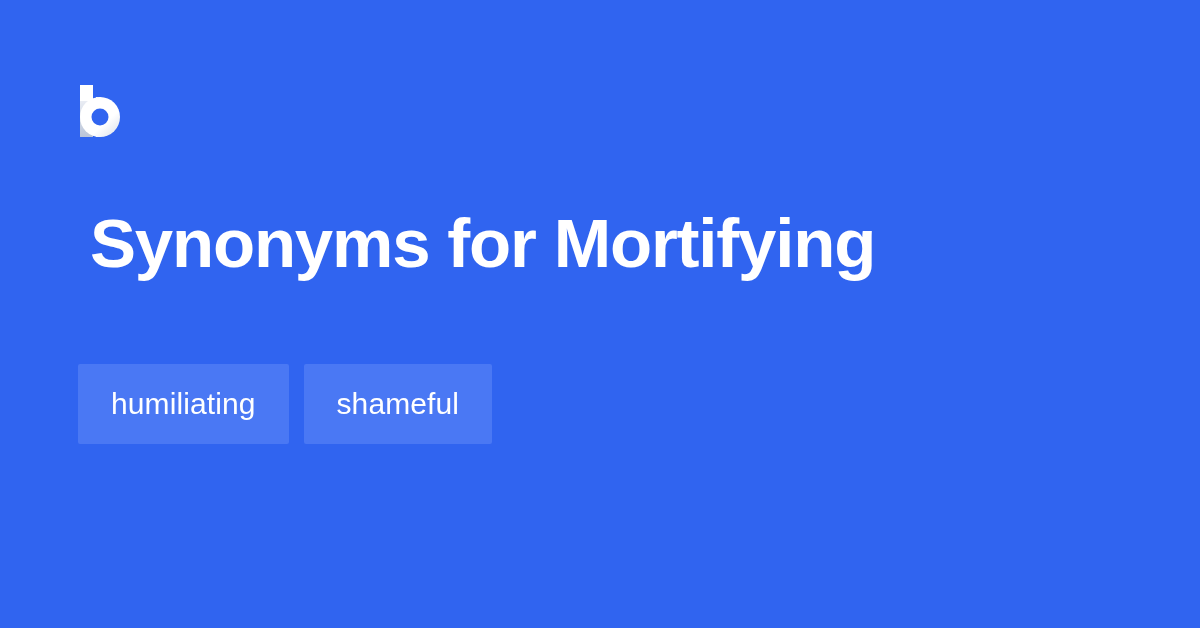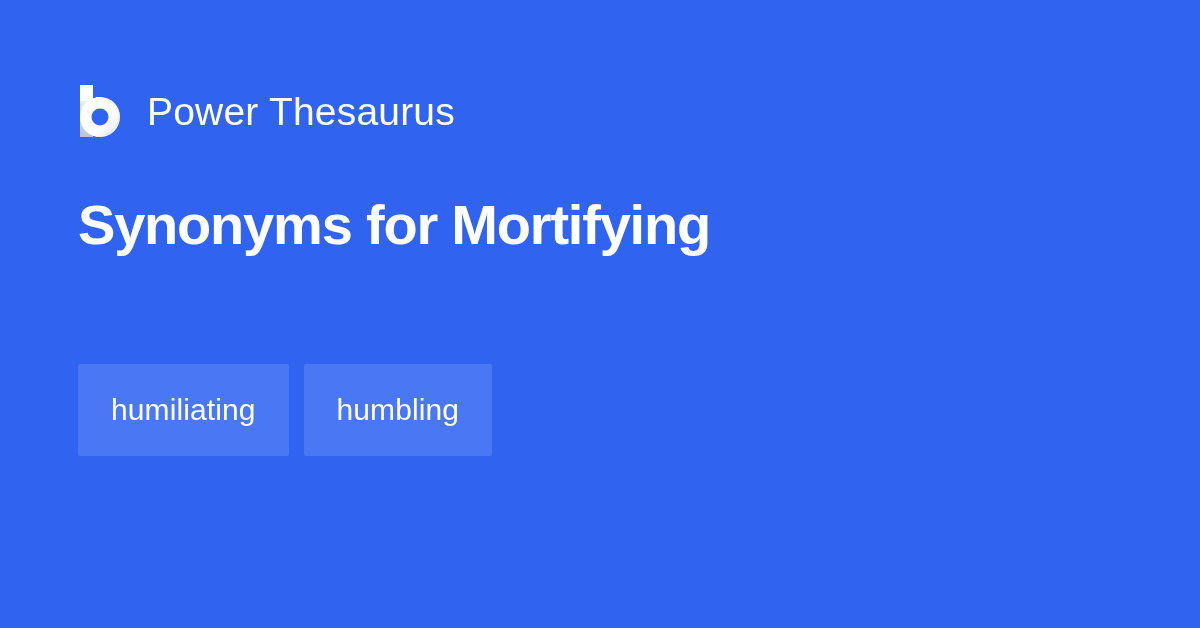--- a/index.html
+++ b/index.html
@@ -50,23 +50,23 @@
     line-height: 1;
     white-space: nowrap;
     text-transform: capitalize;
   }
 
   
   .headline {
     position: absolute;
     left: 78px;
     top: 196px;
-    margin: 0;
+    margin: 12px;
     color: #ffffff;
-    font-size: 56px;
+    font-size: 69px;
     font-weight: 700;
     line-height: 1.05;
     letter-spacing: -1.2px;
     white-space: nowrap;
   }
 
   
   .chips {
     position: absolute;
     left: 78px;
@@ -74,21 +74,21 @@
     width: 1048px;
     display: flex;
     flex-wrap: wrap;
     gap: 15px;
   }
 
   .chip {
     display: flex;
     align-items: center;
     justify-content: center;
-    height: 92px;
+    height: 80px;
     box-sizing: border-box;
     padding: 15px 33px;
     background: #4a78f4;
     border-radius: 2px;
     color: #ffffff;
     font-size: 30px;
     font-weight: 400;
     letter-spacing: 0.1px;
     line-height: 1;
     white-space: nowrap;
@@ -115,23 +115,22 @@
       </defs>
 
       <rect x="0" y="0" width="13" height="52" fill="url(#stemGrad)"></rect>
       <rect x="0" y="0" width="13" height="16" fill="#ffffff"></rect>
 
       <path d="M16 12 A20 20 0 1 1 16 52 Z" fill="url(#bowlGrad)"></path>
       <circle cx="20" cy="32" r="20" fill="url(#bowlGrad)"></circle>
 
       <circle cx="20" cy="32" r="8.5" fill="#3064f0"></circle>
     </svg>
-    <span class="brand-name">Power Thesaurus</span>
   </div>
 
   <h1 class="headline">Synonyms for Mortifying</h1>
 
   <div class="chips">
     <span class="chip">humiliating</span>
-    <span class="chip">humbling</span>
+    <span class="chip">shameful</span>
   </div>
 
 </div>
 
 </body></html>

